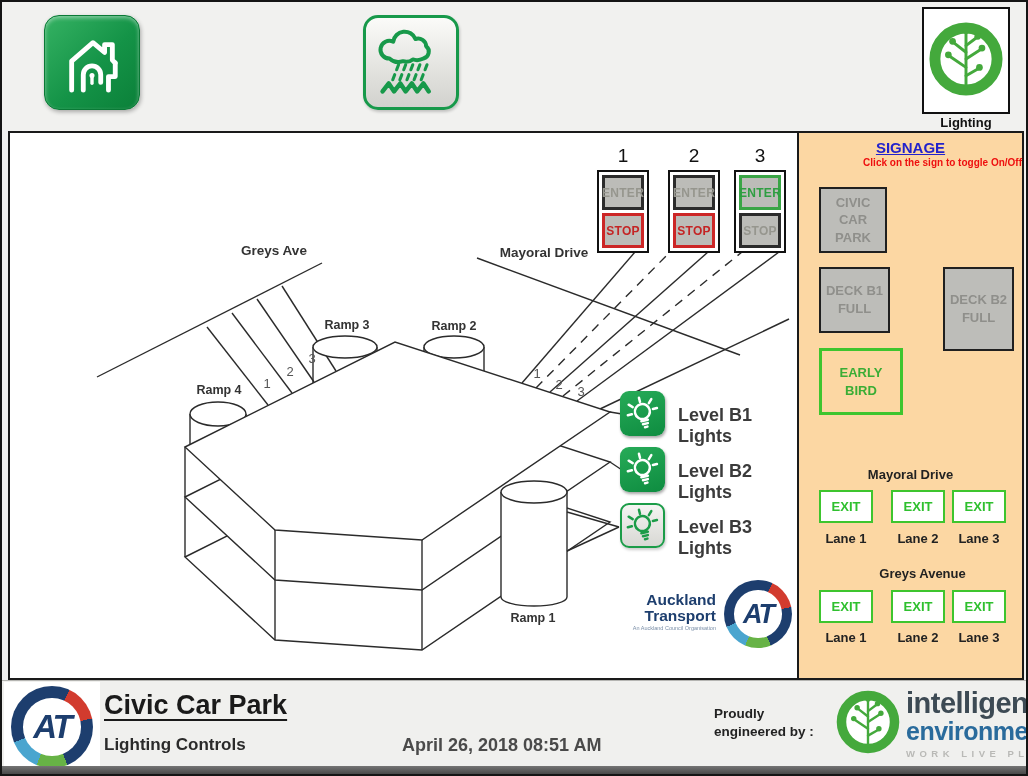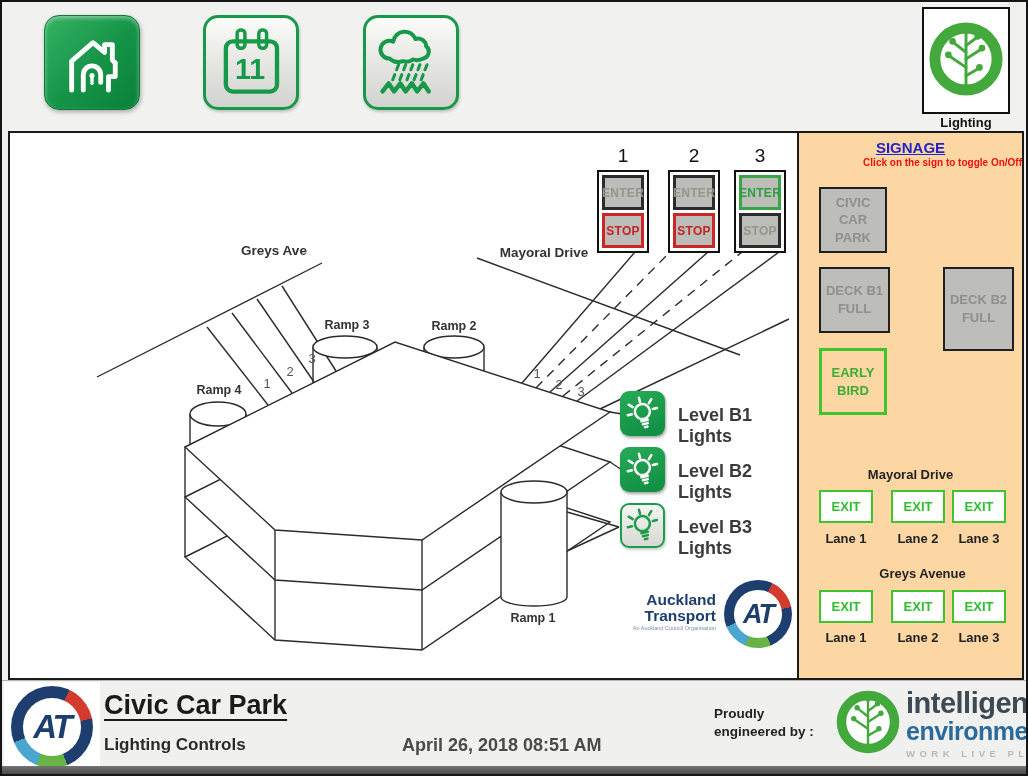--- a/index.html
+++ b/index.html
@@ -73,21 +73,21 @@
   .p-title { margin-top:6px; text-align:center; font-size:15px; font-weight:bold;
              color:#2222cc; text-decoration:underline; cursor:pointer; }
   .p-sub { text-align:right; font-size:10px; font-weight:bold; color:#ee0f0f; margin-top:1px; }
   .psign { position:absolute; display:flex; align-items:center; justify-content:center; text-align:center;
            white-space:pre-line; font-weight:bold; font-size:13px; line-height:1.35; cursor:pointer; }
   .psign-gray { background:#bdbdb9; border:2.5px solid #202020; color:#8f8f8b; }
   .psign-green { background:transparent; border:3px solid #3ec52e; color:#3aad35; }
   .ps-civic { left:20px; top:54px; width:68px; height:66px; }
   .ps-db1 { left:20px; top:134px; width:71px; height:66px; }
   .ps-db2 { left:144px; top:134px; width:71px; height:84px; }
-  .ps-eb { left:20px; top:215px; width:68px; height:67px; }
+  .ps-eb { left:20px; top:215px; width:84px; height:67px; }
   .exit-title { position:absolute; left:0; width:100%; text-align:center; font-size:13px; font-weight:bold; color:#222; }
   .et-m { top:334px; } .et-g { top:433px;padding-left:24px; }
   .exit-btn { position:absolute; width:54px; height:33px; background:#fff; border:2px solid #3ec52e;
               color:#2fc02f; font-weight:bold; font-size:13px; display:flex; align-items:center;
               justify-content:center; cursor:pointer; }
   .ex-c1 { left:20px; } .ex-c2 { left:92px; } .ex-c3 { left:153px; }
   .ex-r1 { top:357px; } .ex-r2 { top:457px; }
   .lane-label { position:absolute; width:54px; text-align:center; font-size:13px; font-weight:bold; color:#222; }
   .la-r1 { top:398px; } .la-r2 { top:497px; }
 
@@ -118,30 +118,20 @@
 
   <div class="topbar">
     <div class="tb-btn tb-home">
       <span>
         <svg width="62" height="62" viewBox="0 0 64 64" fill="none" stroke="#fff" stroke-width="5" stroke-linejoin="round" stroke-linecap="round">
           <path d="M11,60 V30 L33,11 45,21 V13 h8 v16 l3,3"></path>
           <path d="M56,32 V46 h-7 V60"></path>
           <path d="M23,60 V44 a9,9 0 0 1 18,0 V52"></path>
           <circle cx="32" cy="45" r="2.6" fill="#fff" stroke="none"></circle>
           <line x1="32" y1="47" x2="32" y2="53" stroke-width="3.5"></line>
-        </svg>
-      </span>
-    </div>
-    <div class="tb-btn tb-outline tb-cal">
-      <span>
-        <svg width="78" height="80" viewBox="0 0 90 90" fill="none" stroke="#17994a">
-          <rect x="16" y="20" width="59" height="58" rx="8" stroke-width="5"></rect>
-          <rect x="29" y="7" width="9" height="21" rx="4" stroke-width="4"></rect>
-          <rect x="54" y="7" width="9" height="21" rx="4" stroke-width="4"></rect>
-          <text x="44" y="64" font-size="33" font-weight="bold" fill="#17994a" stroke="none" text-anchor="middle" font-family="Liberation Sans, sans-serif">11</text>
         </svg>
       </span>
     </div>
     <div class="tb-btn tb-outline tb-wx">
       <span>
         <svg width="80" height="80" viewBox="0 0 90 90" fill="none" stroke="#17994a" stroke-linejoin="round" stroke-linecap="round">
           <path d="M21,40 a10,10 0 1 1 4,-19 a13,13 0 0 1 25,-3 a9,9 0 0 1 12,8 a8,8 0 0 1 -3,14 q-6,3 -12,1 q-5,4 -11,2 q-9,3 -15,-3 z" stroke-width="4.5"></path>
           <g stroke-width="3.5" stroke-dasharray="6 6">
             <line x1="31" y1="47" x2="24" y2="65"></line>
             <line x1="39" y1="47" x2="32" y2="65"></line>

